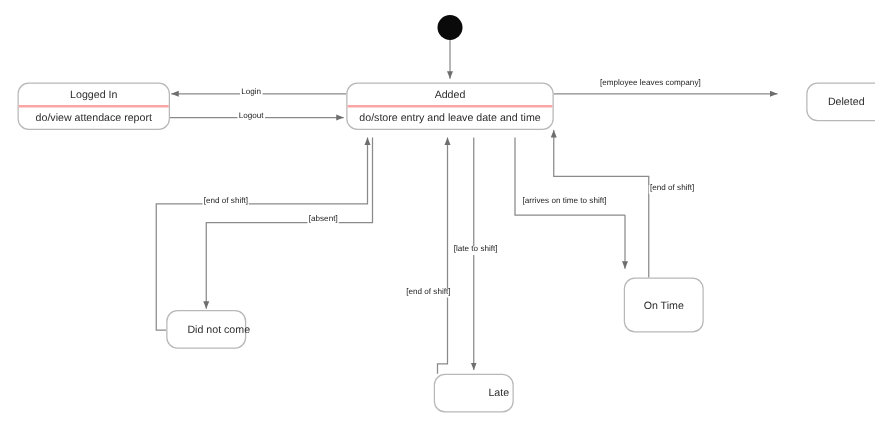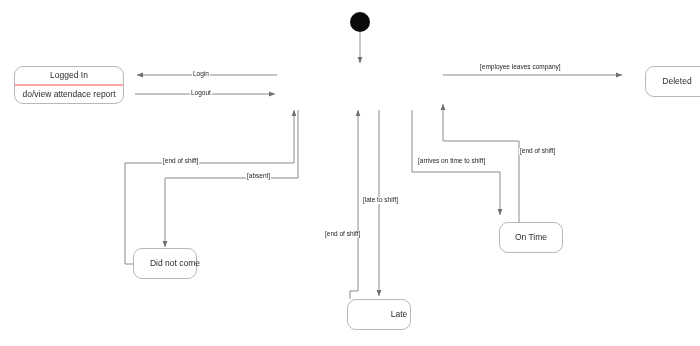--- a/index.html
+++ b/index.html
@@ -102,39 +102,43 @@
 
       <path d="M519,222 L519,141 L443,141 L443,104" marker-end="url(#arrow)"></path>
 
       <path d="M500,172 L500,215" marker-end="url(#arrow)"></path>
       <path d="M412,110 L412,172 L500,172"></path>
     </g>
   </svg>
 
   <div class="initial-node" style="left:350px; top:12px;"></div>
 
-  <div class="state-box" style="left:14px; top:66px; width:110px; height:38px;">
+  <div class="state-box" style="left:14px; top:66px; width:122px; height:38px;">
     <div class="state-name" style="height:18px;">Logged In</div>
     <div class="state-activity" style="height:19px;">do/view attendace report</div>
   </div>
 
+  <div class="state-box" style="left:277px; top:66px; width:166px; height:38px;">
+    <div class="state-name" style="height:18px;">Added</div>
+    <div class="state-activity" style="height:19px;">do/store entry and leave date and time</div>
+  </div>
 
   <div class="state-box simple-state" style="left:645px; top:66px; width:64px; height:31px;">
     <div class="state-name">Deleted</div>
   </div>
 
   <div class="state-box simple-state" style="left:133px; top:248px; width:64px; height:31px;padding-left:20px;">
     <div class="state-name">Did not come</div>
   </div>
 
   <div class="state-box simple-state" style="left:347px; top:299px; width:64px; height:31px;padding-left:40px;">
     <div class="state-name">Late</div>
   </div>
 
-  <div class="state-box simple-state" style="left:499px; top:222px; width:64px; height:31px;">
+  <div class="state-box simple-state" style="left:499px; top:222px; width:64px; height:44px;">
     <div class="state-name">On Time</div>
   </div>
 
   <div class="edge-label" style="left:192px; top:71px;">Login</div>
 
   <div class="edge-label" style="left:190px; top:90px;">Logout</div>
 
   <div class="edge-label" style="left:479px; top:64px;">[employee leaves company]</div>
 
   <div class="edge-label" style="left:162px; top:158px;">[end of shift]</div>

